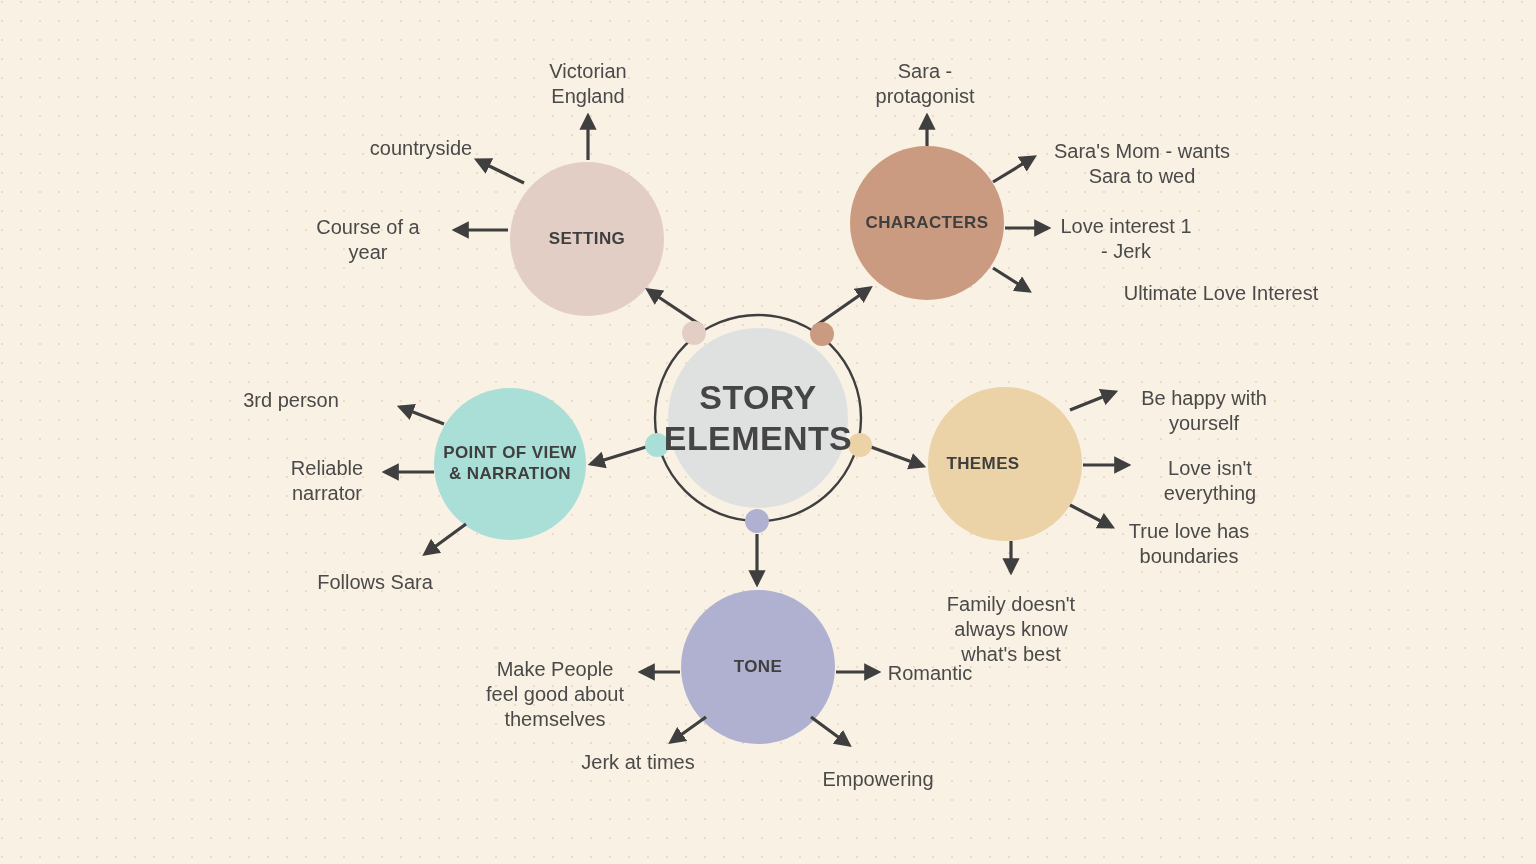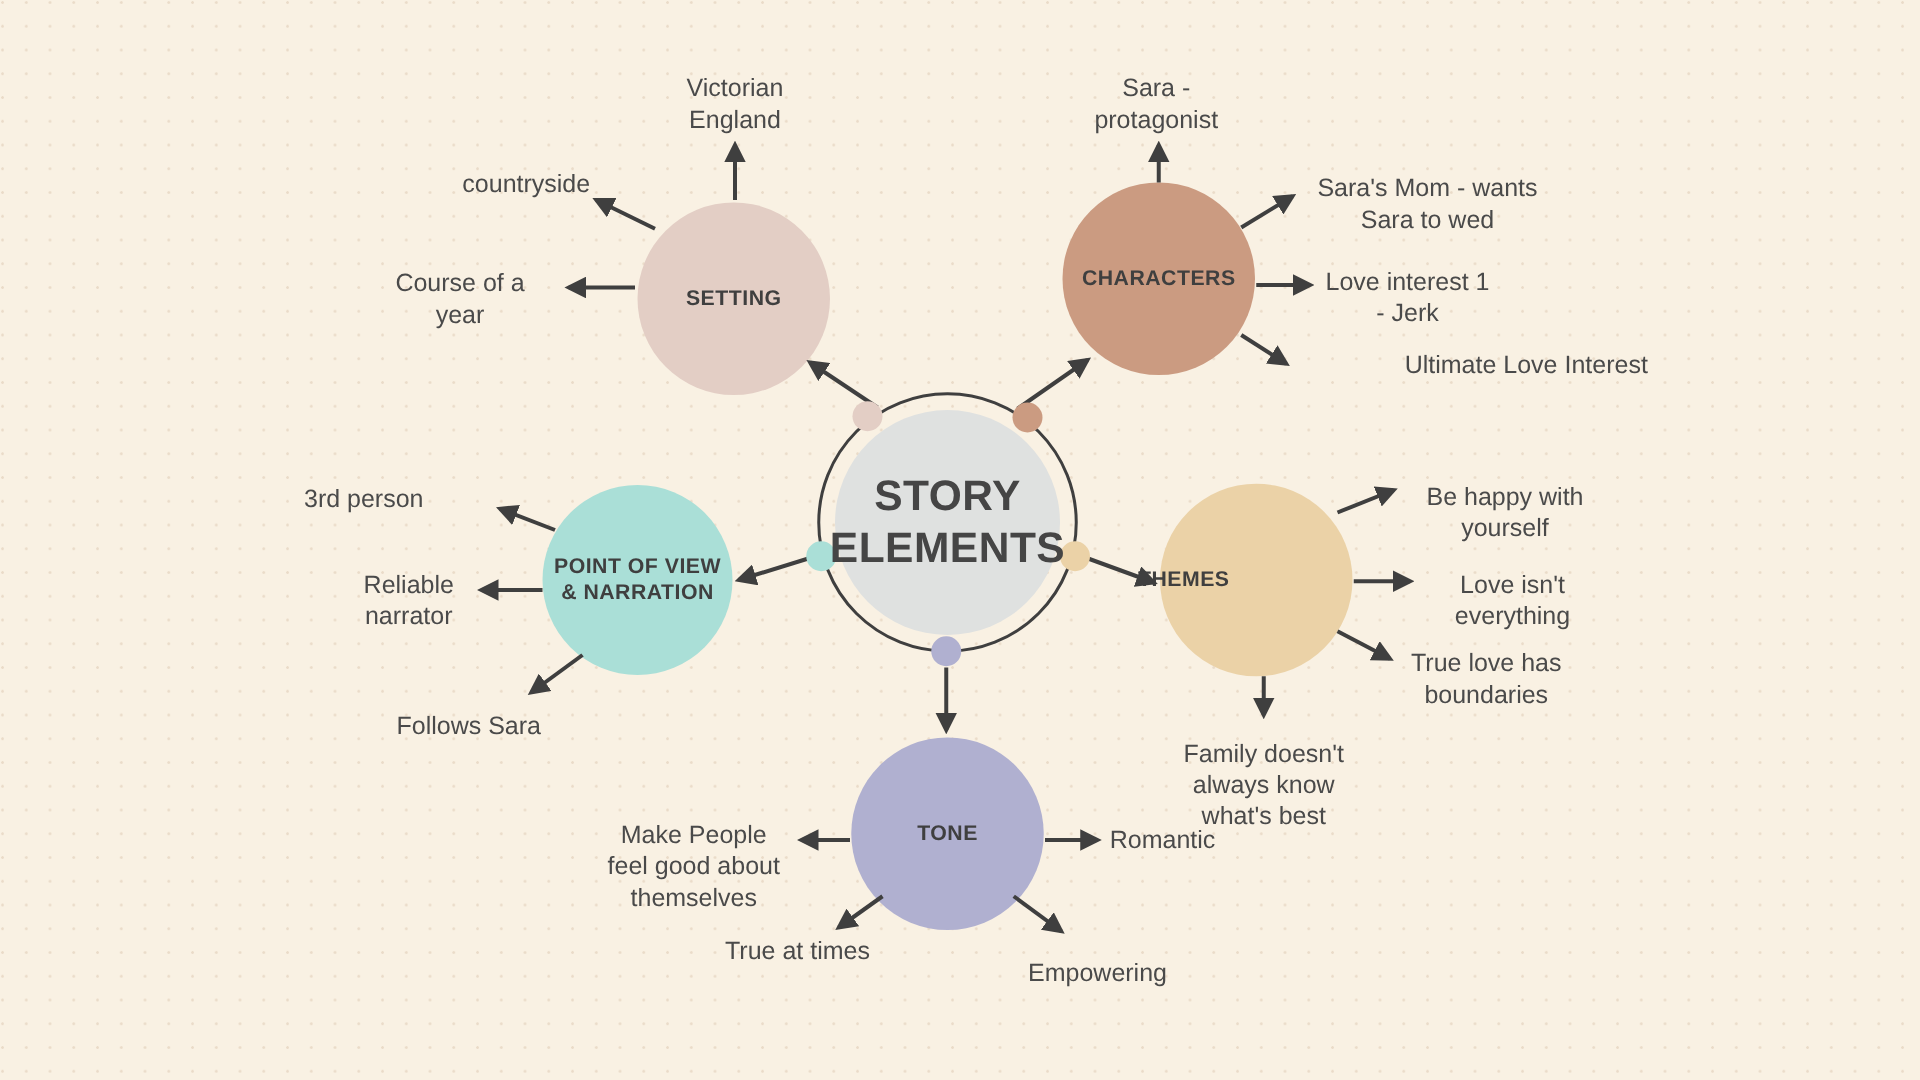--- a/index.html
+++ b/index.html
@@ -135,21 +135,21 @@
 
   <div class="center-label" style="left:758px; top:418px;">
     <div>STORY</div>
     <div>ELEMENTS</div>
   </div>
 
   <div class="node-label" style="left:587px; top:239px;">SETTING</div>
   <div class="node-label" style="left:927px; top:223px;">CHARACTERS</div>
   <div class="node-label" style="left:510px; top:464px; white-space:pre-line;">POINT OF VIEW
 &amp; NARRATION</div>
-  <div class="node-label" style="left:947px; top:464px;">THEMES</div>
+  <div class="node-label" style="left:983px; top:464px;">THEMES</div>
   <div class="node-label" style="left:758px; top:667px;">TONE</div>
 
   <div class="leaf-label" style="left:588px; top:84px;">Victorian
 England</div>
   <div class="leaf-label" style="left:421px; top:148px;">countryside</div>
   <div class="leaf-label" style="left:368px; top:240px;">Course of a
 year</div>
 
   <div class="leaf-label" style="left:925px; top:84px;">Sara -
 protagonist</div>
@@ -171,16 +171,16 @@
   <div class="leaf-label" style="left:1189px; top:544px;">True love has
 boundaries</div>
   <div class="leaf-label" style="left:1011px; top:618px;margin-top:11px;">Family doesn't
 always know
 what's best</div>
 
   <div class="leaf-label" style="left:555px; top:694px;">Make People
 feel good about
 themselves</div>
   <div class="leaf-label" style="left:930px; top:673px;">Romantic</div>
-  <div class="leaf-label" style="left:638px; top:762px;">True at times</div>
+  <div class="leaf-label" style="left:638px; top:762px;">Jerk at times</div>
   <div class="leaf-label" style="left:878px; top:779px;">Empowering</div>
 
 </div>
 
 </body></html>

